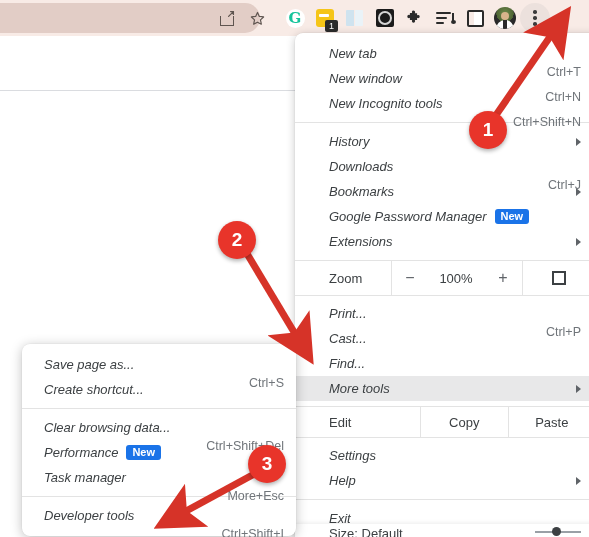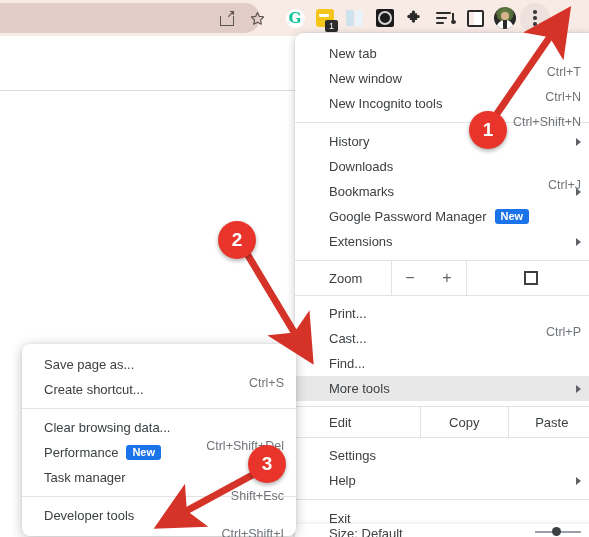--- a/index.html
+++ b/index.html
@@ -189,21 +189,21 @@
     color: #3c4043;
   }
   .mi {
     position: relative;
     height: 25px;
     display: flex; align-items: center;
     padding: 0 14px 0 34px;
     box-sizing: border-box;
     white-space: nowrap;
   }
-  .mi .lbl { flex: 0 0 auto; }
+  .mi .lbl { flex: 0 0 auto; font-style: italic; }
   .mi .accel {
     margin-left: auto;
     color: #70757a;
     font-size: 12.5px;
     margin-top: 37px;
   }
   .mi .caret {
     margin-left: auto;
     width: 0; height: 0;
     border-left: 5px solid #5f6368;
@@ -455,20 +455,21 @@
   <div class="mi">
     <span class="lbl">Extensions</span>
     <span class="caret"></span>
   </div>
 
   <div style="height:6px"></div>
 
   <div id="zoom-row">
     <div class="z-label">Zoom</div>
     <div class="z-cell z-minus">−</div>
+    <div class="z-cell z-val">100%</div>
     <div class="z-cell z-plus">+</div>
     <div class="z-cell z-full">
       <div class="ico-expand">
         <span class="e1"></span>
           <span class="e2"></span>
           <span class="e3"></span>
           <span class="e4"></span>
       </div>
     </div>
   </div>
@@ -539,21 +540,21 @@
   <div class="mi">
     <span class="lbl">Clear browsing data...</span>
     <span class="accel">Ctrl+Shift+Del</span>
   </div>
   <div class="mi">
     <span class="lbl">Performance</span>
     <span class="badge-new">New</span>
   </div>
   <div class="mi">
     <span class="lbl">Task manager</span>
-    <span class="accel">Shift+Esc</span>
+    <span class="accel">More+Esc</span>
   </div>
 
   <div class="msep"></div>
 
   <div class="mi">
     <span class="lbl">Developer tools</span>
     <span class="accel">Ctrl+Shift+I</span>
   </div>
 </div>
 

